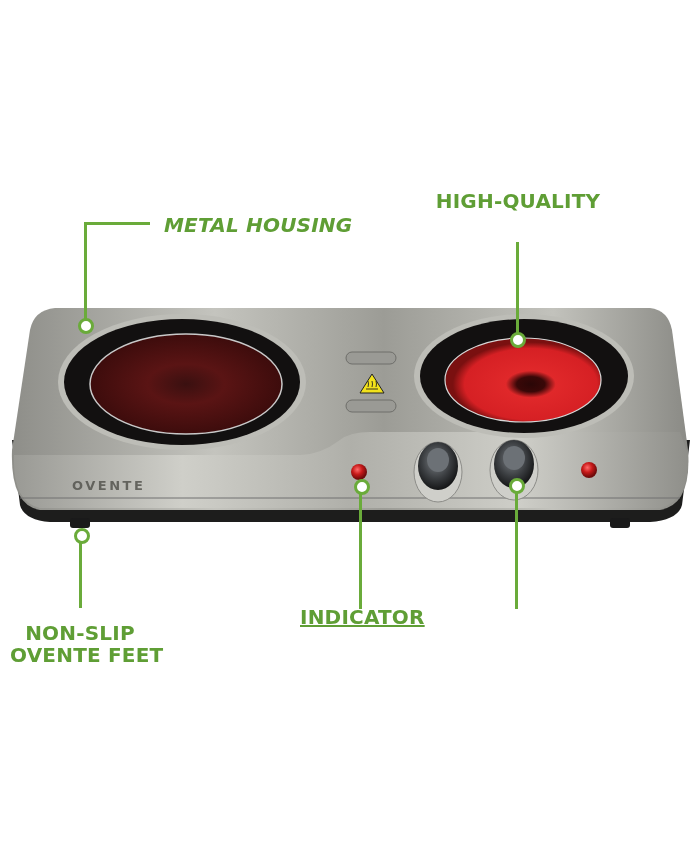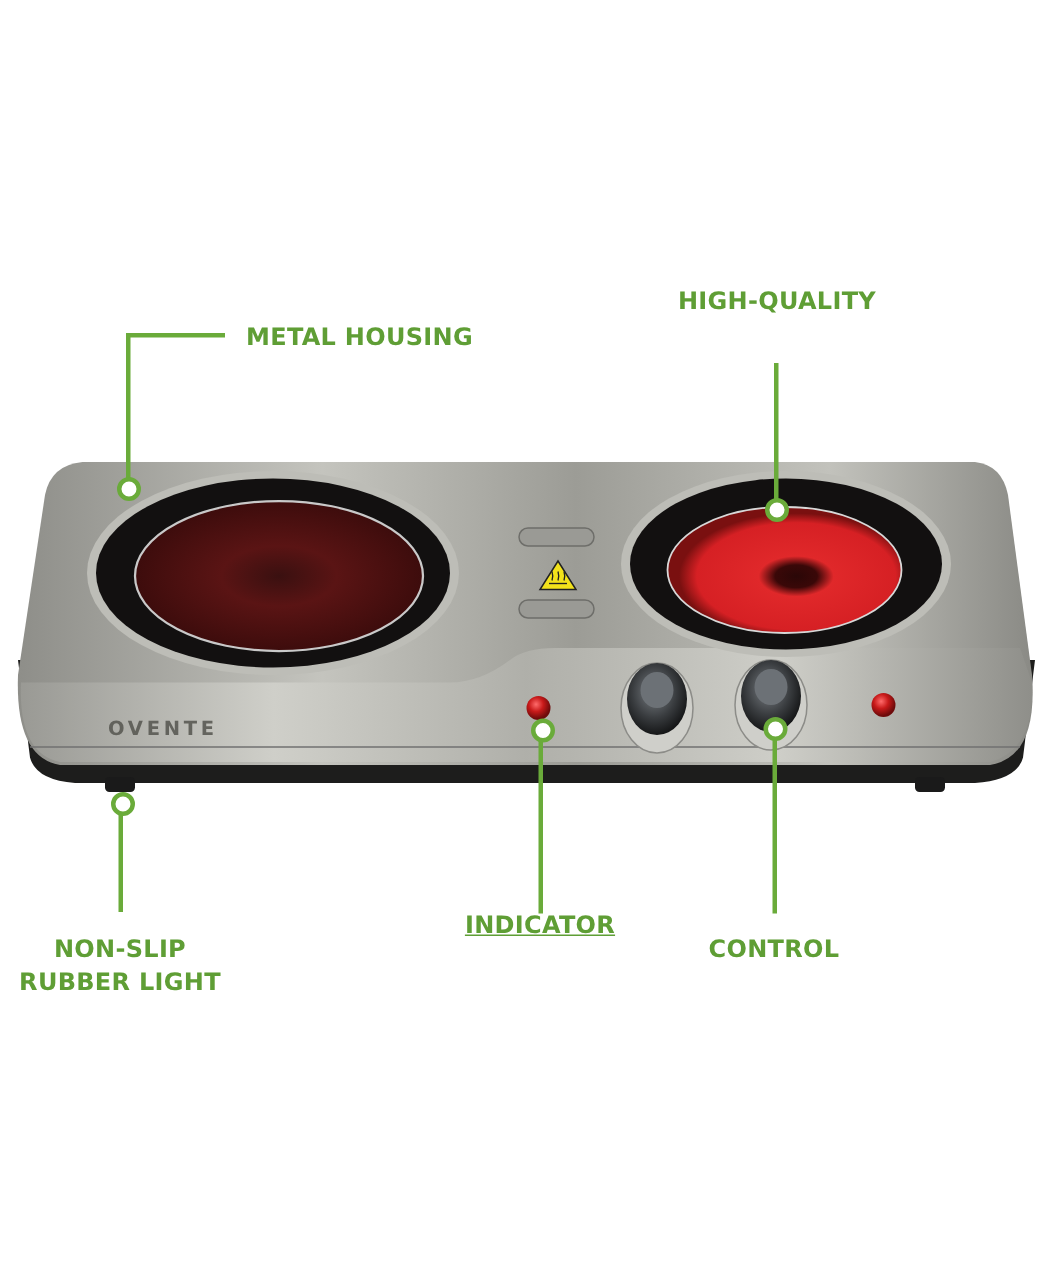--- a/index.html
+++ b/index.html
@@ -1,17 +1,17 @@
 <!DOCTYPE html>
 <html><head>
   <meta charset="utf-8">
   <style>
     html, body { margin:0; padding:0; background:#ffffff; }
     body { width:700px; height:855px; position:relative; overflow:hidden; font-family:"DejaVu Sans", sans-serif; }
-    .label { position:absolute; color:#5f9e35; font-weight:bold; font-size:16px; line-height:22px; letter-spacing:0.2px; white-space:nowrap; }
+    .label { position:absolute; color:#5f9e35; font-weight:bold; font-size:20px; line-height:22px; letter-spacing:0.2px; white-space:nowrap; }
     .label.center { text-align:center; }
     .line { position:absolute; background:#6aab3a; }
     .dot { position:absolute; width:10px; height:10px; border:3px solid #6aab3a; border-radius:50%; background:#ffffff; box-sizing:content-box; z-index:5; }
     .stove { position:absolute; left:0; top:0; width:700px; height:855px; }
   </style>
 </head>
 <body>
 
 <svg class="stove" viewBox="0 0 700 855" xmlns="http://www.w3.org/2000/svg">
   <defs>
@@ -92,38 +92,37 @@
   <g>
     <ellipse cx="514" cy="470" rx="24" ry="30" fill="#cfcfca" stroke="#8c8c88"></ellipse>
     <ellipse cx="514" cy="464" rx="20" ry="24" fill="url(#knob)"></ellipse>
     <ellipse cx="514" cy="458" rx="11" ry="12" fill="#6c7176"></ellipse>
   </g>
 </svg>
 
 <div class="line" style="left:84px; top:222px; width:66px; height:3px;"></div>
 <div class="line" style="left:84px; top:222px; width:3px; height:100px;"></div>
 <div class="dot" style="left:78px; top:318px;"></div>
-<div class="label" style="left:164px; top:214px;">METAL HOUSING</div>
+<div class="label" style="left:164px; top:214px;font-style:italic;">METAL HOUSING</div>
 
 <div class="label center" style="left:420px; top:190px; width:196px;">
   <div>HIGH-QUALITY</div>
 </div>
 <div class="line" style="left:516px; top:242px; width:3px; height:92px;"></div>
 <div class="dot" style="left:510px; top:332px;"></div>
 
 <div class="dot" style="left:74px; top:528px;"></div>
 <div class="line" style="left:79px; top:540px; width:3px; height:68px;"></div>
 <div class="label center" style="left:10px; top:622px; width:140px;">
   <div>NON-SLIP</div>
-  <div>RUBBER LIGHT</div>
+  <div>OVENTE FEET</div>
 </div>
 
 <div class="dot" style="left:354px; top:479px;"></div>
 <div class="line" style="left:359px; top:491px; width:3px; height:118px;"></div>
 <div class="label center" style="left:300px; top:606px; width:120px;text-decoration:underline;">
   <div>INDICATOR</div>
 </div>
 
 <div class="dot" style="left:509px; top:478px;"></div>
 <div class="line" style="left:515px; top:490px; width:3px; height:119px;"></div>
 <div class="label center" style="left:446px; top:622px; width:140px;">
-  <div>CONTROL</div>
 </div>
 
 </body></html>

